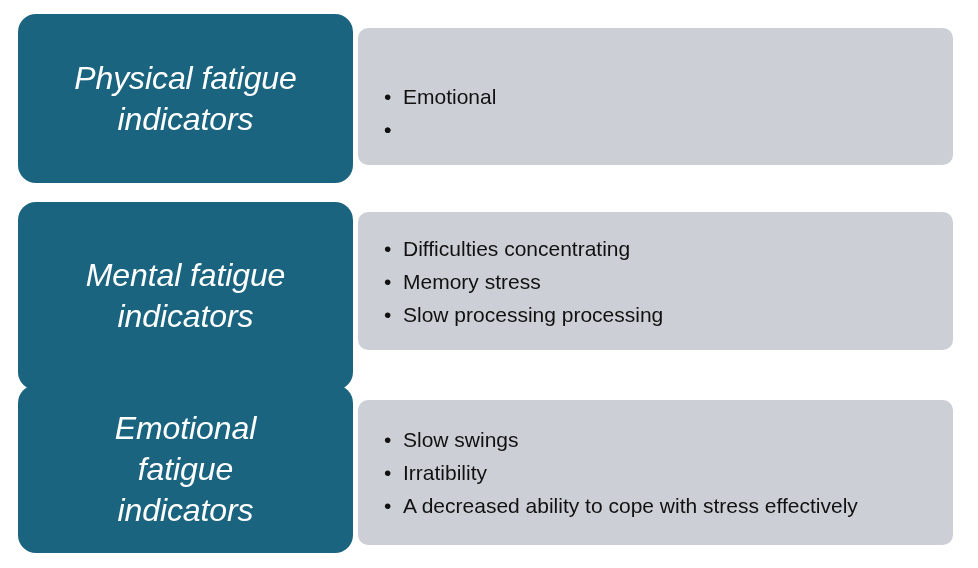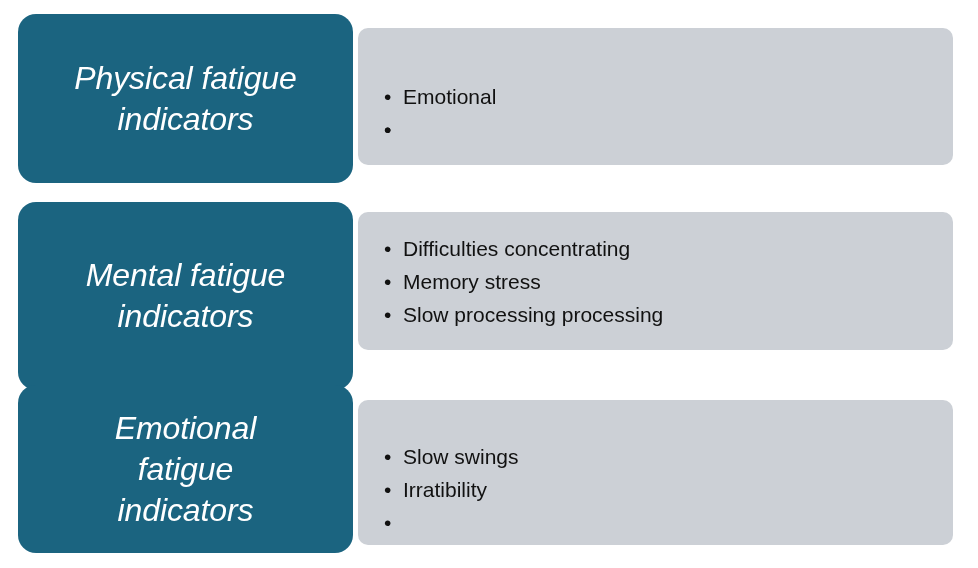--- a/index.html
+++ b/index.html
@@ -134,18 +134,18 @@
   <div class="row" id="row-3">
     <div class="label-card">
       <div class="label-text">Emotional
 fatigue
 indicators</div>
     </div>
     <div class="bullet-panel">
       <ul class="bullet-list">
         <li class="bullet-item"><span class="dot">•</span><span>Slow swings</span></li>
         <li class="bullet-item"><span class="dot">•</span><span>Irratibility</span></li>
-        <li class="bullet-item"><span class="dot">•</span></li>
+        <li class="bullet-item"><span class="dot">•</span><span>A decreased ability to cope with stress effectively</span></li>
       </ul>
     </div>
   </div>
 
 </div>
 
 </body></html>

